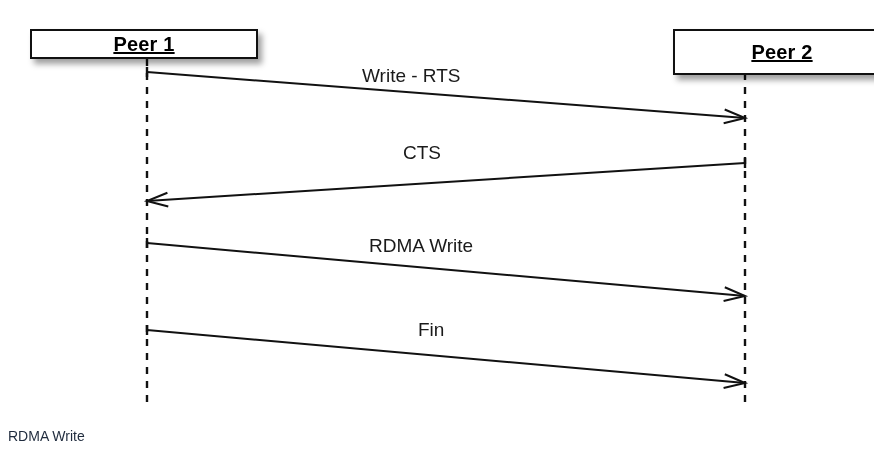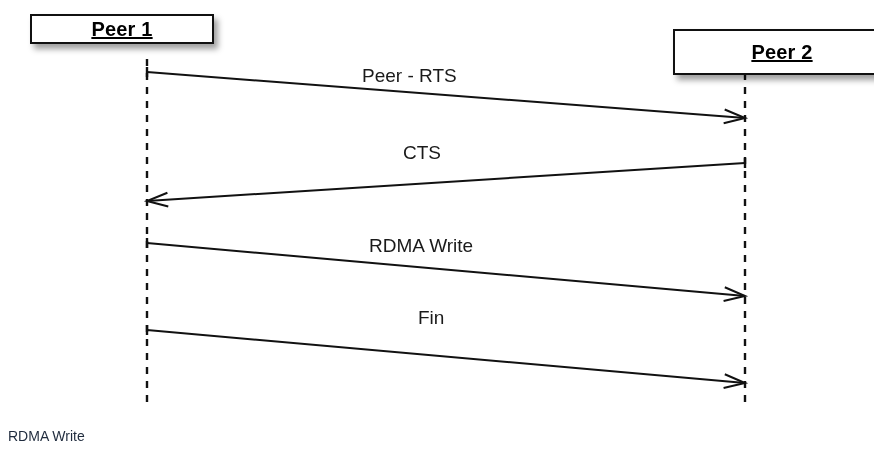--- a/index.html
+++ b/index.html
@@ -88,28 +88,28 @@
         <line id="m2-tick" x1="147" y1="238" x2="147" y2="248" stroke-width="2.4"></line>
       </g>
       <g>
         <line id="m3-line" x1="147" y1="330" x2="745" y2="383"></line>
         <polyline id="m3-head" points="724.81,374.26 745,383 723.59,388.05"></polyline>
         <line id="m3-tick" x1="147" y1="325" x2="147" y2="335" stroke-width="2.4"></line>
       </g>
     </g>
   </svg>
 
-  <div class="lifeline-box" id="box-peer1" style="left: 30px; top: 14px; width: 184px; height: 30px;">
+  <div class="lifeline-box" id="box-peer1" style="left: 30px; top: 29px; width: 228px; height: 30px;">
     <span class="lifeline-title">Peer 1</span>
   </div>
 
   <div class="lifeline-box" id="box-peer2" style="left: 673px; top: 29px; width: 218px; height: 46px;">
     <span class="lifeline-title">Peer 2</span>
   </div>
 
-  <div class="msg-label" id="lbl-0" style="left: 362px; top: 66px;">Peer - RTS</div>
+  <div class="msg-label" id="lbl-0" style="left: 362px; top: 66px;">Write - RTS</div>
   <div class="msg-label" id="lbl-1" style="left: 403px; top: 143px;">CTS</div>
   <div class="msg-label" id="lbl-2" style="left: 369px; top: 236px;">RDMA Write</div>
-  <div class="msg-label" id="lbl-3" style="left: 418px; top: 308px;">Fin</div>
+  <div class="msg-label" id="lbl-3" style="left: 418px; top: 320px;">Fin</div>
 
   <div class="caption" id="fig-caption" style="left: 8px; top: 429px; color: rgb(31, 43, 61);">RDMA Write</div>
 
 </div>
 
 </body></html>

